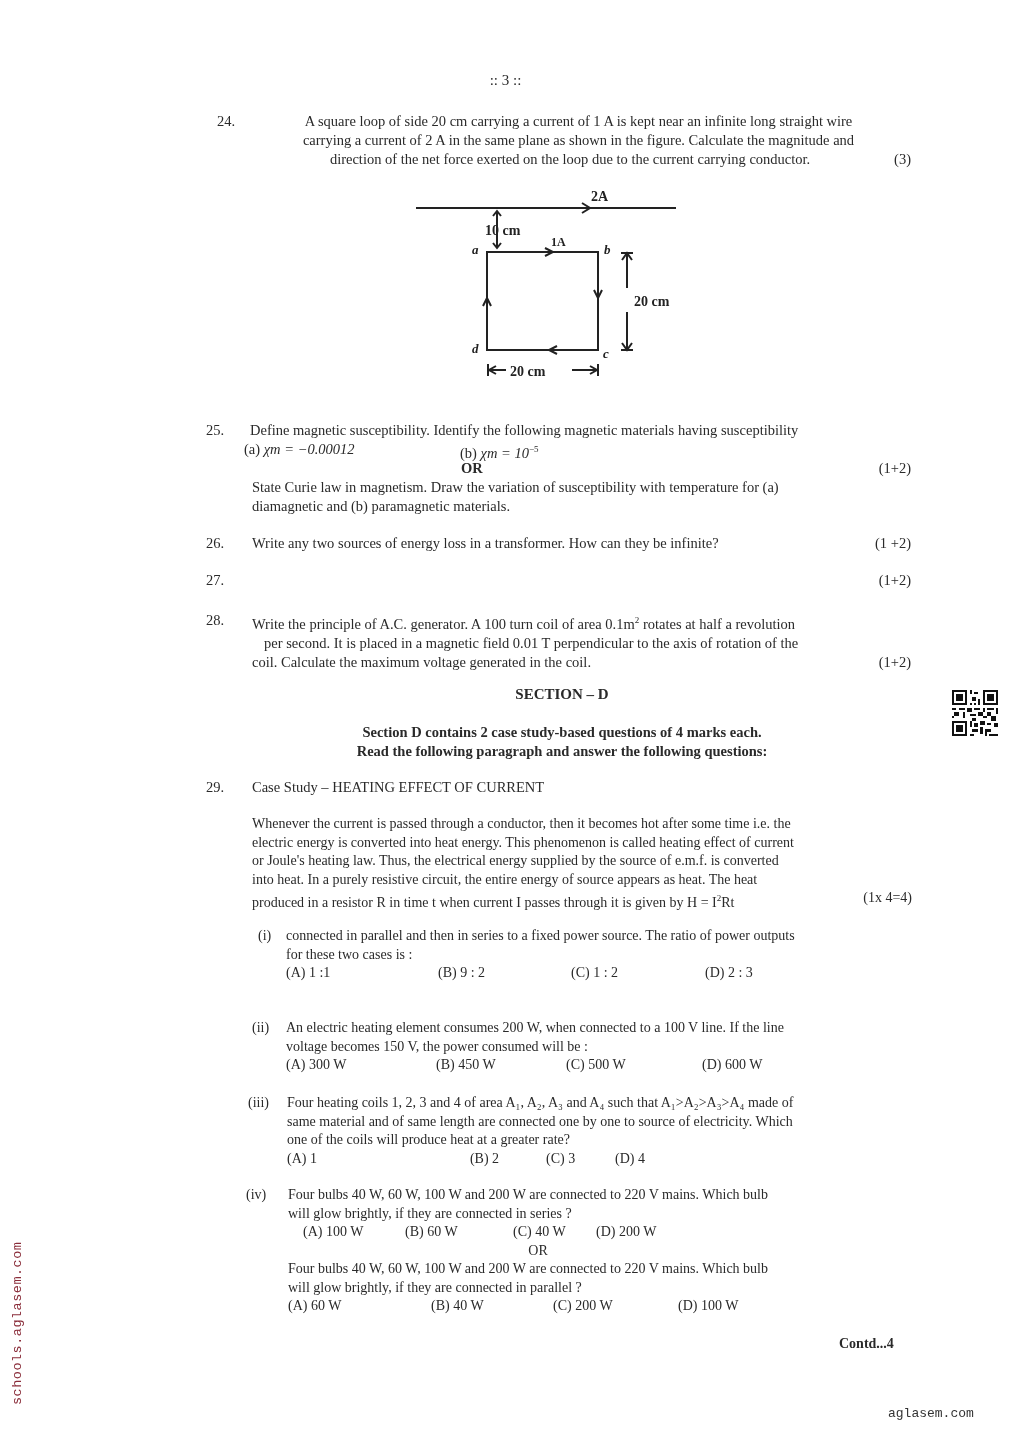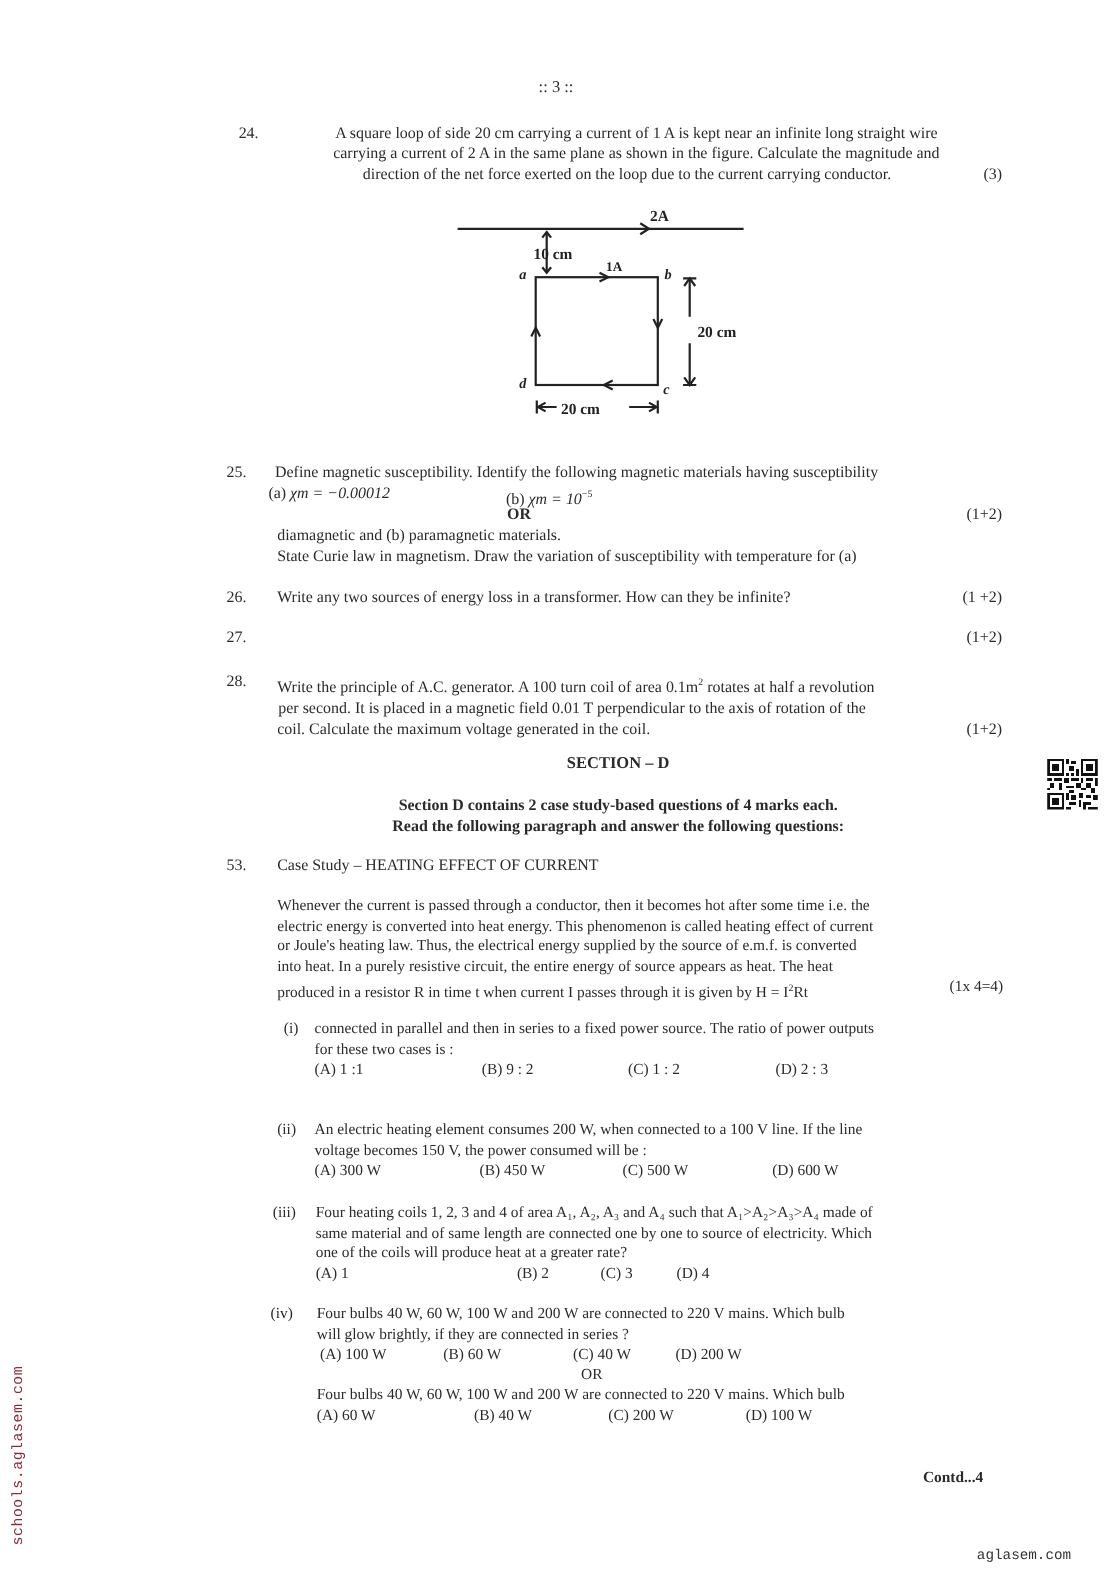--- a/index.html
+++ b/index.html
@@ -96,43 +96,43 @@
   <div class="qt">
     <div>Define magnetic susceptibility. Identify the following magnetic materials having susceptibility</div>
     <div style="position:relative; height:19px;">
       <span style="position:absolute; left:-6px;"><span>(a) </span><span class="it">χm = −0.00012</span></span>
       <span style="position:absolute; left:210px;"><span>(b) </span><span class="it">χm = 10</span><sup>−5</sup></span>
     </div>
     <div style="position:relative; height:19px;">
       <span style="position:absolute; left:211px; font-weight:bold;">OR</span>
       <span class="marks">(1+2)</span>
     </div>
+    <div style="margin-left:2px;">State Curie law in magnetism. Draw the variation of susceptibility with temperature for (a)</div>
     <div style="margin-left:2px;">diamagnetic and (b) paramagnetic materials.</div>
-    <div style="margin-left:2px;">State Curie law in magnetism. Draw the variation of susceptibility with temperature for (a)</div>
   </div>
 </div>
 
 <div class="q" style="top:534px;">
   <span class="qn">26.</span>
   <div class="qt" style="margin-left:46px;"><span>Write any two sources of energy loss in a transformer. How can they be infinite?</span>
     <span class="marks">(1 +2)</span></div>
 </div>
 
 <div class="q" style="top:571px;">
   <span class="qn">27.</span>
   <div class="qt" style="margin-left:46px;">
     <div style="text-align:right;"><span>(1+2)</span></div>
   </div>
 </div>
 
 <div class="q" style="top:611px;">
   <span class="qn">28.</span>
   <div class="qt" style="margin-left:46px;">
     <div><span>Write the principle of A.C. generator. A 100 turn coil of area 0.1m</span><sup>2</sup><span> rotates at half a revolution</span></div>
-    <div style="margin-left:1px;">per second.  It is placed in a magnetic field 0.01 T perpendicular to the axis of rotation of the</div>
+    <div style="margin-left:12px;">per second.  It is placed in a magnetic field 0.01 T perpendicular to the axis of rotation of the</div>
     <div><span>coil. Calculate the maximum voltage generated in the coil.</span>
       <span class="marks">(1+2)</span></div>
   </div>
 </div>
 
 <div class="sec-title">SECTION – D</div>
 <div class="sec-instr">
   <div>Section D contains 2 case study-based questions of 4 marks each.</div>
   <div>Read the following paragraph and answer the following questions:</div>
 </div>
@@ -181,21 +181,21 @@
         <rect x="13" y="17" width="1" height="3"></rect>
         <rect x="15" y="18" width="3" height="1"></rect>
         <rect x="8" y="20" width="2" height="1"></rect>
         <rect x="17" y="20" width="4" height="1"></rect>
         <rect x="15" y="19" width="1" height="2"></rect>
     </g>
   </svg>
 </div>
 
 <div class="q" style="top:778px;">
-  <span class="qn">53.</span>
+  <span class="qn">29.</span>
   <div class="qt" style="margin-left:46px;">Case Study – HEATING EFFECT OF CURRENT</div>
 </div>
 
 <div class="para" style="top:815px;">
   <div>Whenever the current is passed through a conductor, then it becomes hot after some time i.e. the</div>
   <div>electric energy is converted into heat energy. This phenomenon is called heating effect of current</div>
   <div>or Joule's heating law. Thus, the electrical energy supplied by the source of e.m.f. is converted</div>
   <div>into heat. In a purely resistive circuit, the entire energy of source appears as heat. The heat</div>
   <div><span>produced in a resistor R in time t when current I passes through it is given by H = I</span><sup>2</sup><span>Rt</span>
     <span class="marks">(1x 4=4)</span></div>
@@ -243,29 +243,30 @@
     <span>(D) 4</span>
   </div>
 </div>
 
 <div class="sub" style="top:1186px; left:246px;">
   <span class="sl">(iv)</span>
   <div class="st" style="margin-left:42px;">
     <div>Four bulbs 40 W, 60 W, 100 W and 200 W are connected to 220 V mains. Which bulb</div>
     <div>will glow brightly, if they are connected in series ?</div>
   </div>
-  <div class="opts" style="margin-left:45px;gap:10px;">
+  <div class="opts" style="margin-left:57px;">
     <span style="width:102px;">(A) 100 W</span>
     <span style="width:108px;">(B) 60 W</span>
     <span style="width:83px;">(C) 40 W</span>
     <span>(D) 200 W</span>
   </div>
   <div class="or-line" style="margin-left:42px; width:500px;">OR</div>
   <div class="st" style="margin-left:42px;">
     <div>Four bulbs 40 W, 60 W, 100 W and 200 W are connected to 220 V mains.  Which bulb</div>
+    <div>will glow brightly, if they are connected in parallel ?</div>
   </div>
   <div class="opts" style="margin-left:42px;">
     <span style="width:143px;">(A) 60 W</span>
     <span style="width:122px;">(B) 40 W</span>
     <span style="width:125px;">(C) 200 W</span>
     <span>(D) 100 W</span>
   </div>
 </div>
 
 <div class="contd">Contd...4</div>

